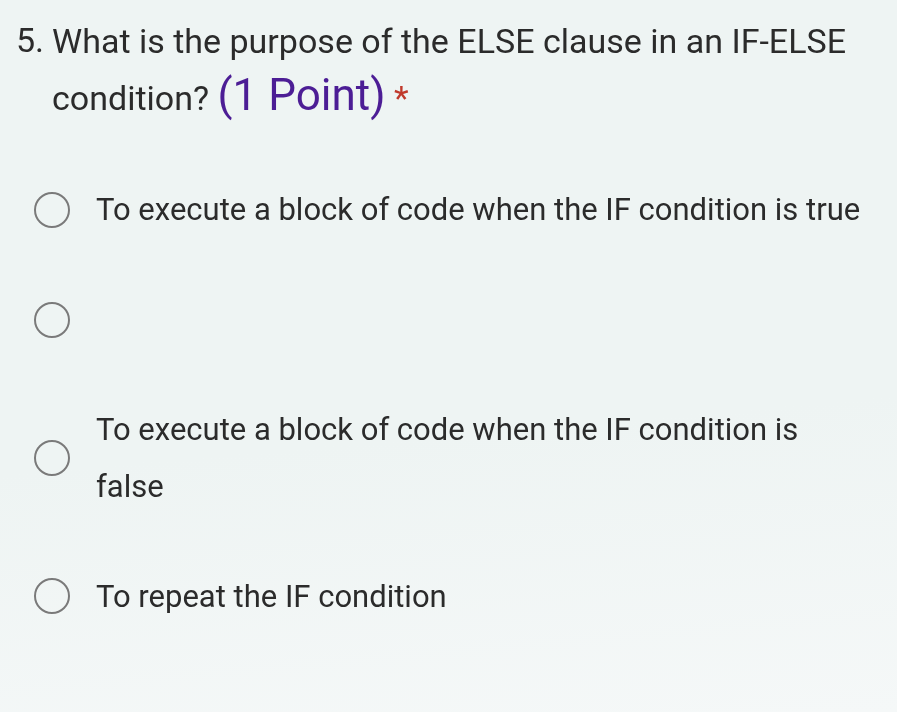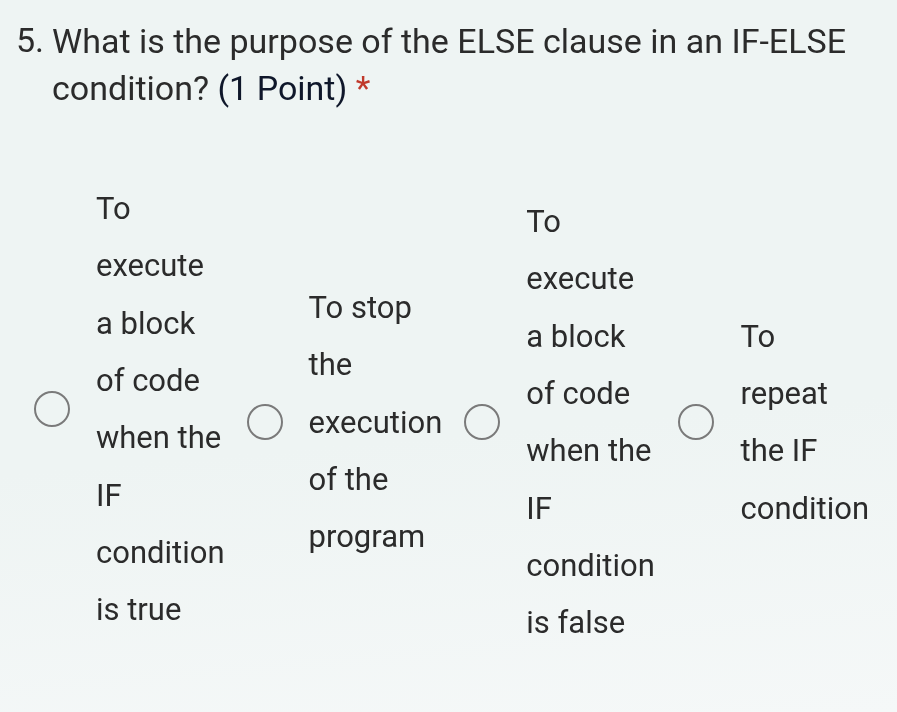--- a/index.html
+++ b/index.html
@@ -27,30 +27,30 @@
     padding-left: 4px;
     line-height: 1.35;
   }
   .question-text {
     font-size: 34px;
     line-height: 1.38;
     color: #2b2b2b;
     flex: 1;
   }
   .points {
-    color: #0f172a;
-    font-size: 34px;
+    color: #4c1d95;
+    font-size: 44px;
   }
   .required {
     color: #c0392b;
     font-size: 34px;
   }
   .options {
     display: flex;
-    flex-direction: row;
+    flex-direction: column;
   }
   .option {
     display: flex;
     align-items: center;
     padding: 13px 0 13px 22px;
     cursor: pointer;
     min-height: 84px;
   }
   .option + .option {
     margin-top: 26px;
@@ -85,21 +85,20 @@
 
 <div class="options">
 
   <label class="option">
     <span class="radio"></span>
     <span class="option-text">To execute a block of code when the IF condition is true</span>
   </label>
 
   <label class="option">
     <span class="radio"></span>
-    <span class="option-text">To stop the execution of the program</span>
   </label>
 
   <label class="option">
     <span class="radio"></span>
     <span class="option-text">To execute a block of code when the IF condition is false</span>
   </label>
 
   <label class="option">
     <span class="radio"></span>
     <span class="option-text">To repeat the IF condition</span>

